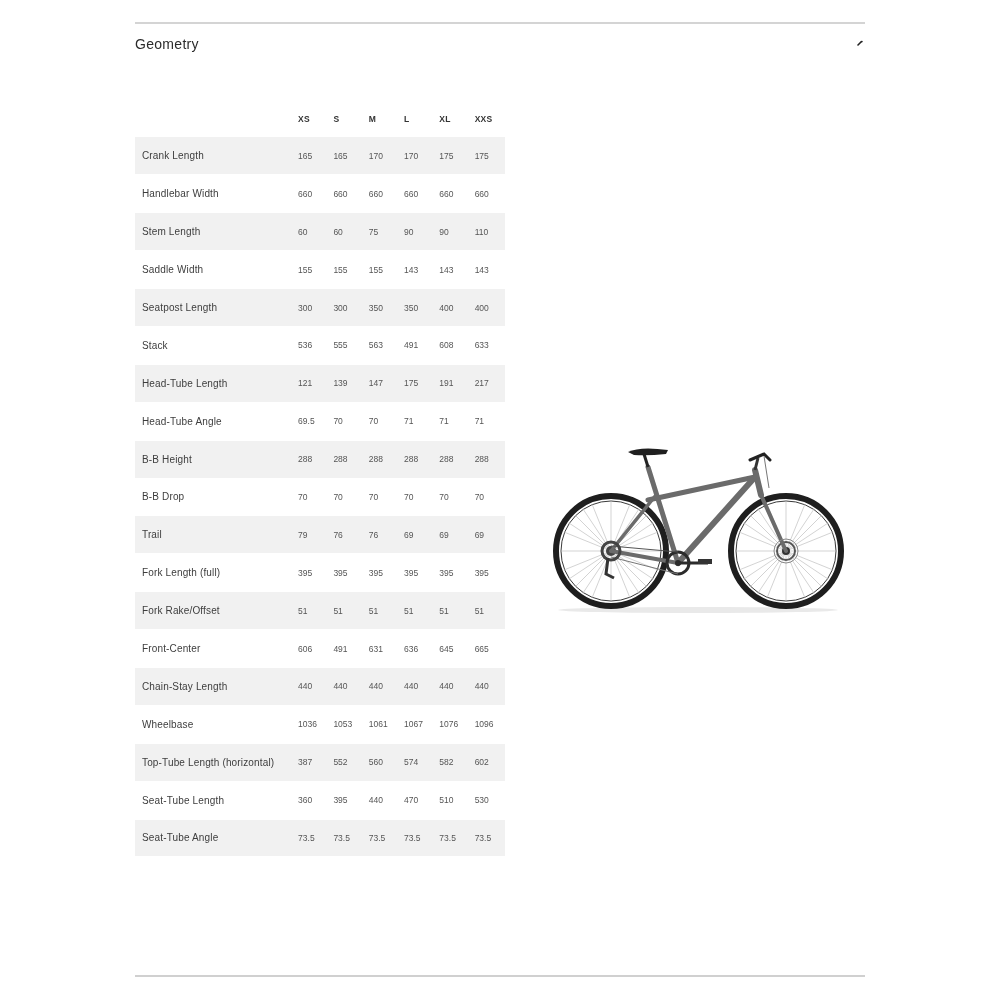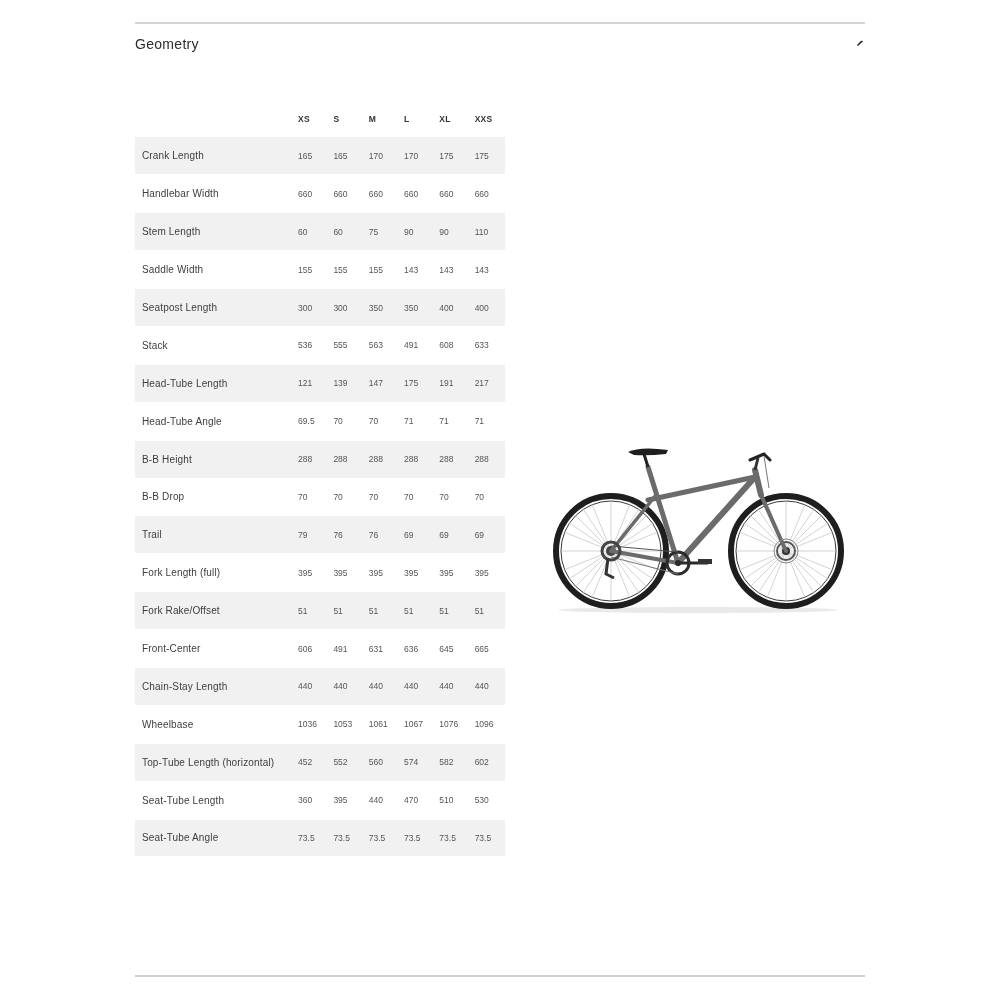--- a/index.html
+++ b/index.html
@@ -239,21 +239,21 @@
           <td class="row-label">Wheelbase</td>
           <td class="row-val">1036</td>
           <td class="row-val">1053</td>
           <td class="row-val">1061</td>
           <td class="row-val">1067</td>
           <td class="row-val">1076</td>
           <td class="row-val">1096</td>
         </tr>
         <tr>
           <td class="row-label">Top-Tube Length (horizontal)</td>
-          <td class="row-val">452</td>
+          <td class="row-val">387</td>
           <td class="row-val">552</td>
           <td class="row-val">560</td>
           <td class="row-val">574</td>
           <td class="row-val">582</td>
           <td class="row-val">602</td>
         </tr>
         <tr>
           <td class="row-label">Seat-Tube Length</td>
           <td class="row-val">360</td>
           <td class="row-val">395</td>

